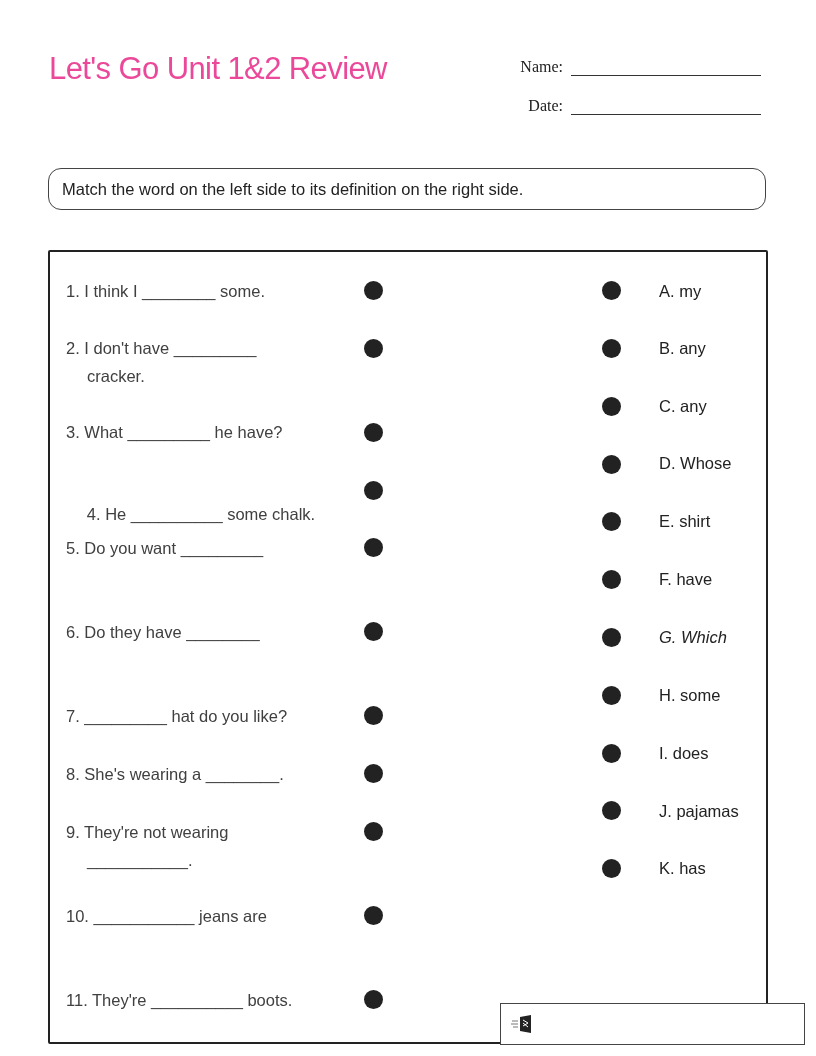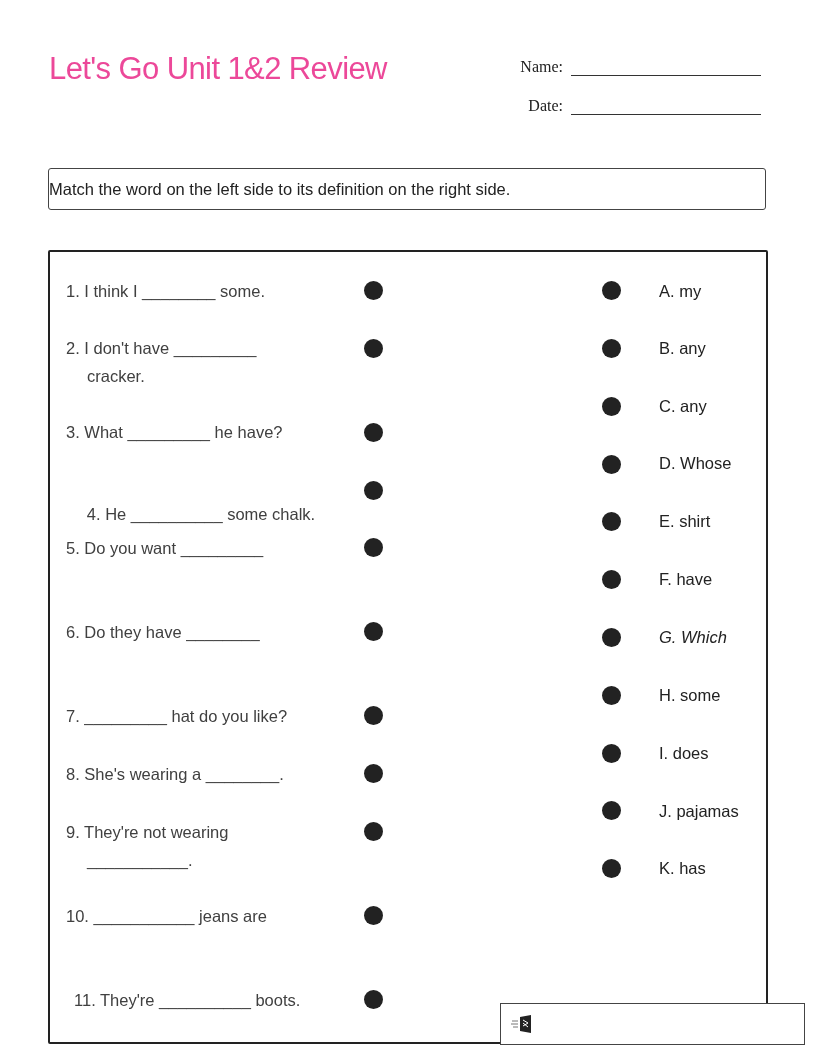--- a/index.html
+++ b/index.html
@@ -6,22 +6,22 @@
   body { width: 816px; height: 1056px; position: relative; overflow: hidden;
          font-family: "DejaVu Sans", sans-serif; color: #222222; }
   .title { position: absolute; left: 49px; top: 49px; font-size: 31px; font-weight: normal;
            letter-spacing: -0.6px; color: #ec4899; margin: 0; line-height: 40px;
            font-family: "Liberation Sans", sans-serif; }
   .field-row { position: absolute; display: flex; align-items: flex-end;
                font-family: "Liberation Serif", serif; font-size: 16px; color: #222; }
   .field-label { text-align: right; width: 60px; margin-right: 8px; line-height: 18px; }
   .field-line { width: 190px; border-bottom: 1px solid #333; height: 18px; }
   .instr { position: absolute; left: 48px; top: 168px; width: 718px; height: 42px;
-           border: 1px solid #444; border-radius: 3px; box-sizing: border-box;
-           font-size: 16.5px; line-height: 40px; color: #222;
+           border: 1px solid #444; border-radius: 13px; box-sizing: border-box;
+           font-size: 16.5px; line-height: 40px; padding-left: 13px; color: #222;
            font-family: "Liberation Sans", sans-serif; }
   .box { position: absolute; left: 48px; top: 250px; width: 720px; height: 794px;
          border: 2px solid #222; border-radius: 2px; box-sizing: border-box; }
   .q { position: absolute; left: 66px; font-size: 16.5px; line-height: 28px; color: #404040;
        font-family: "Liberation Sans", sans-serif; width: 270px; }
   .q .cont { display: block; padding-left: 21px; }
   .q.wide .cont { padding-left: 31px; }
   .dot { position: absolute; width: 19px; height: 19px; border-radius: 50%; background: #222; }
   .a { position: absolute; left: 659px; font-size: 16.5px; line-height: 28px; color: #222;
        font-family: "Liberation Sans", sans-serif; }
@@ -74,21 +74,21 @@
 <div class="q" style="top:760px;">
   <span>8. She's wearing a ________.</span>
 </div>
 <div class="q" style="top:818px;">
   <span>9. They're not wearing</span>
   <span class="cont">___________.</span>
 </div>
 <div class="q wide" style="top:902px;">
   <span>10. ___________ jeans are</span>
 </div>
-<div class="q" style="top:986px;margin-left:8px;">
+<div class="q" style="top:986px;">
   <span>11. They're __________ boots.</span>
 </div>
 
 <div class="dot" style="left:364px; top:281px;"></div>
 <div class="dot" style="left:364px; top:339px;"></div>
 <div class="dot" style="left:364px; top:423px;"></div>
 <div class="dot" style="left:364px; top:481px;"></div>
 <div class="dot" style="left:364px; top:538px;"></div>
 <div class="dot" style="left:364px; top:622px;"></div>
 <div class="dot" style="left:364px; top:706px;"></div>

